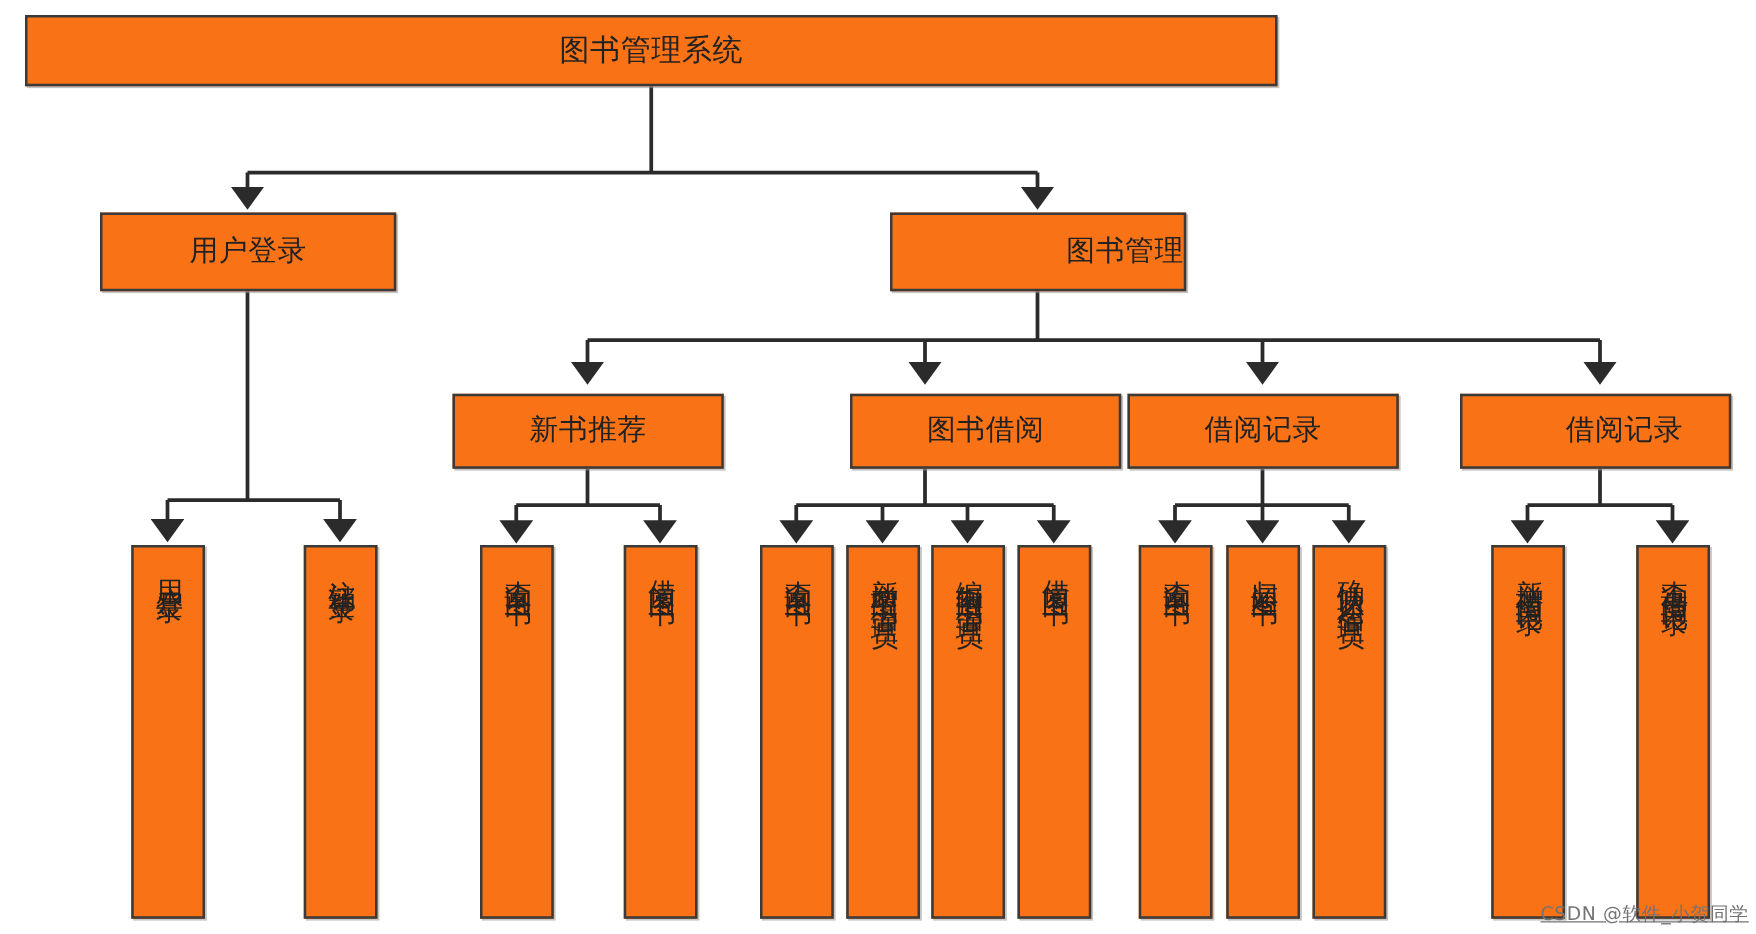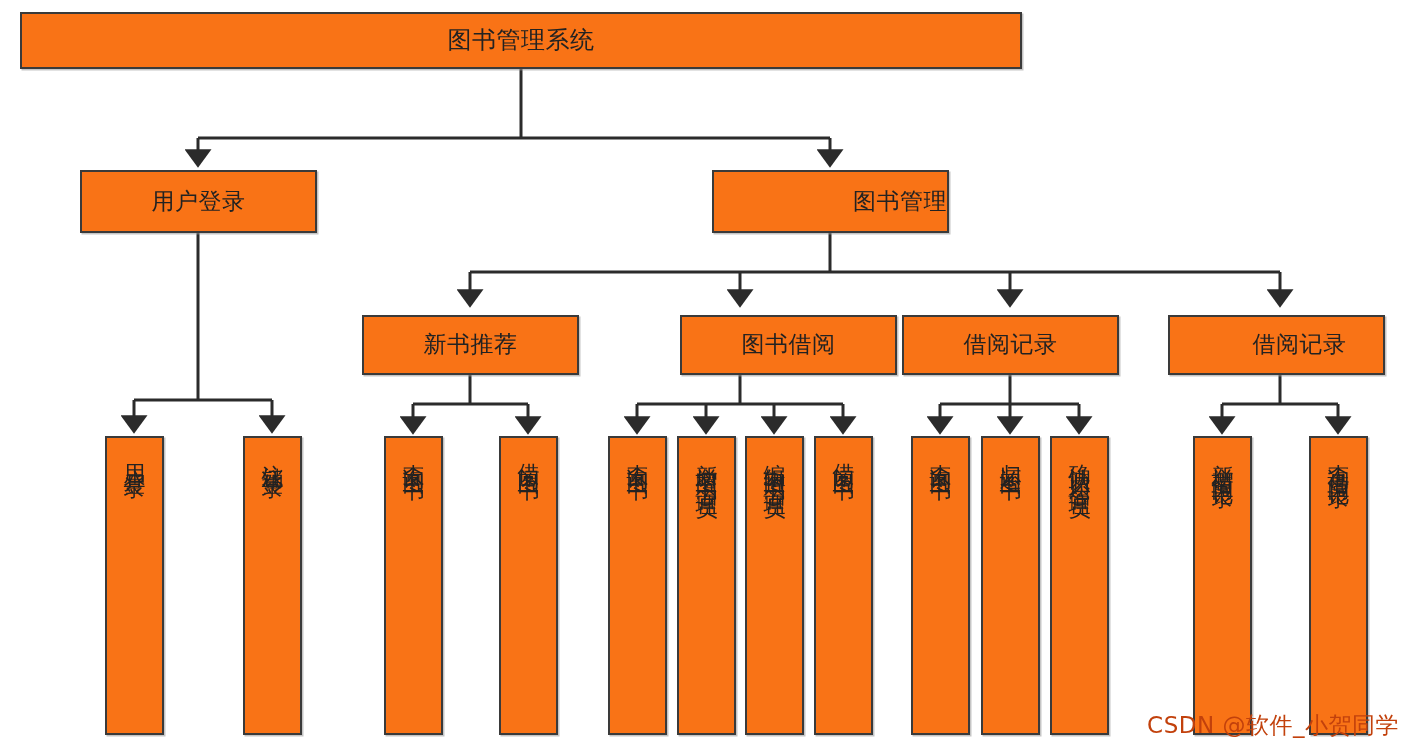--- a/index.html
+++ b/index.html
@@ -59,25 +59,26 @@
     text-orientation:upright;
     font-size:22px;
     letter-spacing:5px;
     line-height:1;
     white-space:nowrap;
   }
   .watermark{
     position:absolute;
     right:6px;
     bottom:6px;
-    font-size:23px;
-    color:#c2410c;
+    font-size:15px;
+    color:#737373;
     z-index:5;
     white-space:nowrap;
     letter-spacing:0.5px;
+    text-decoration:underline;
   }
 </style>
 </head>
 <body>
 
 <div id="canvas">
 
   <svg id="edges" viewBox="0 0 1405 747" xmlns="http://www.w3.org/2000/svg">
     <defs>
       <marker id="arrow" markerWidth="9" markerHeight="9" refX="2.6" refY="4.5" orient="auto" markerUnits="strokeWidth">

